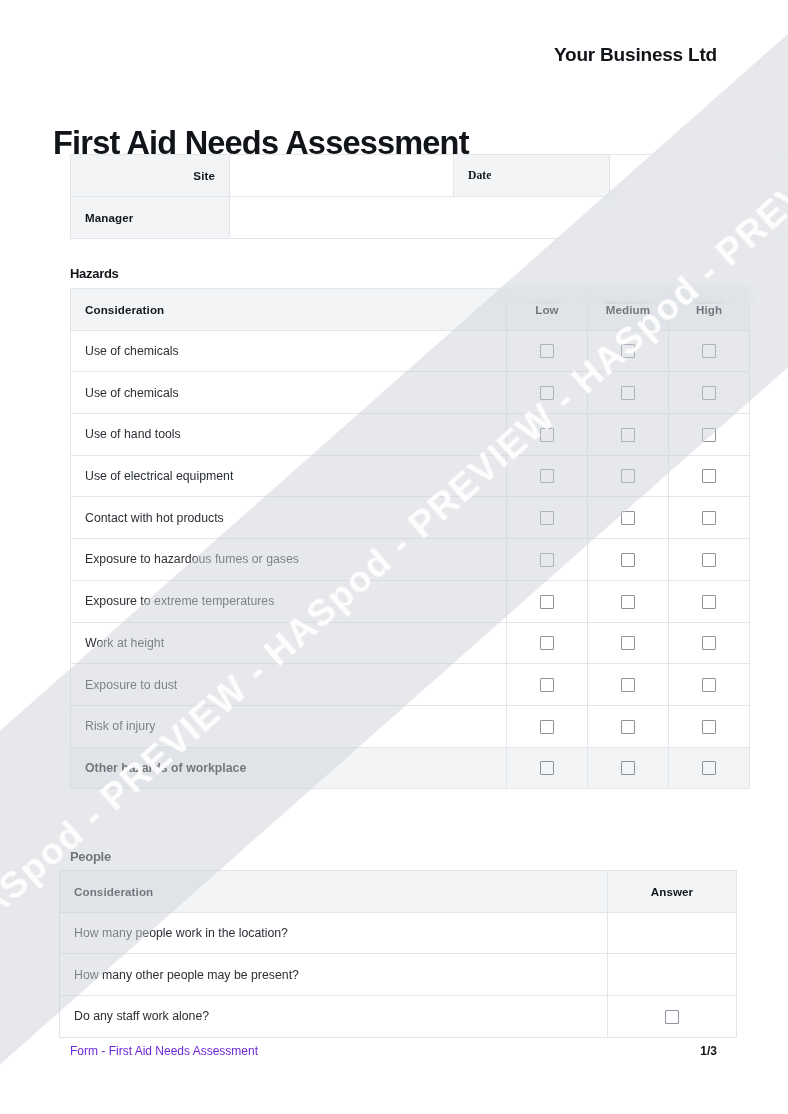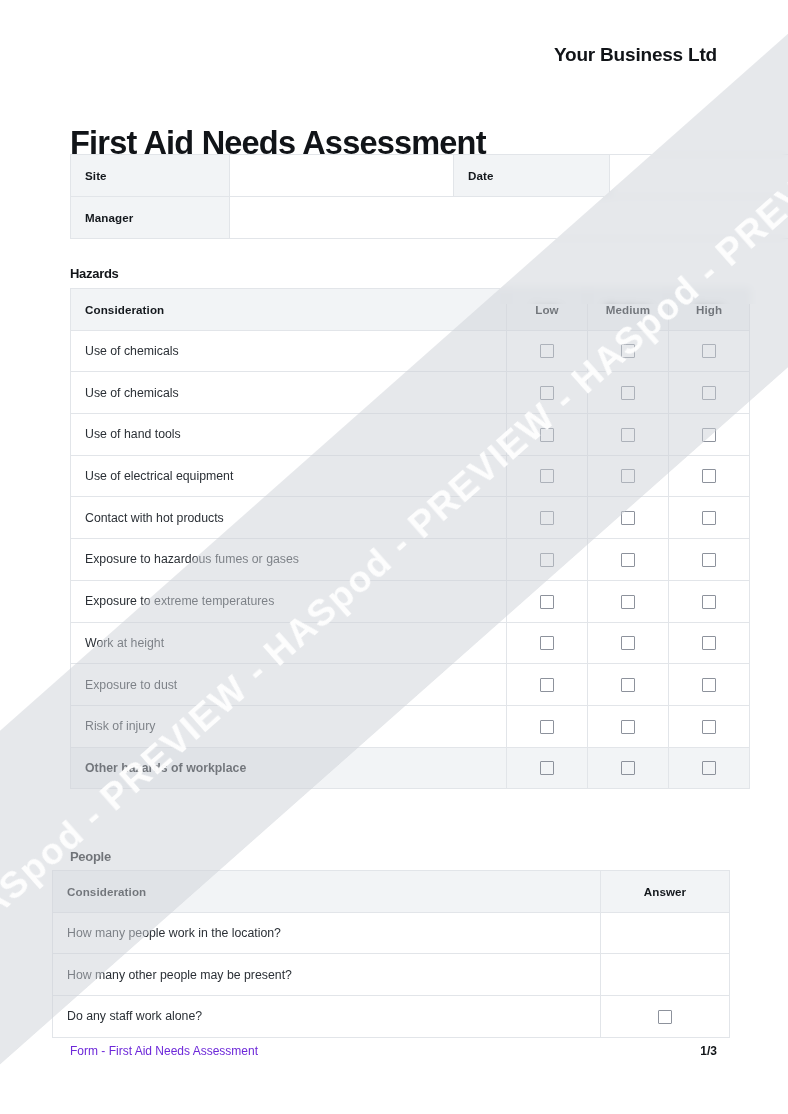--- a/index.html
+++ b/index.html
@@ -35,21 +35,21 @@
     right: 71px;
     top: 44px;
     font-size: 19px;
     font-weight: bold;
     color: #111418;
     letter-spacing: -0.2px;
   }
 
   .doc-title {
     position: absolute;
-    left: 70px;
+    left: 53px;
     top: 104px;
     font-size: 32.5px;
     font-weight: bold;
     color: #111418;
     letter-spacing: -0.8px;
     line-height: 1.05;
   }
 
   
   table.ftable {
@@ -103,21 +103,21 @@
     width: 647px;
   }
   #hazards-table td, #hazards-table th { height: 40.7px; }
   #hazards-table .c-consideration { width: 407px; }
   #hazards-table .c-level { width: 80px; text-align: center; padding: 0; }
   #hazards-table tr.row-other td { background: #f2f4f6; }
   #hazards-table tr.row-other td.cell-label { font-weight: bold; color: #14181d; }
 
   
   #people-table {
-    left: 52px;
+    left: 59px;
     top: 870px;
     width: 647px;
     padding-left: 48px;
   }
   #people-table td, #people-table th { height: 40.7px; }
   #people-table .c-consideration { width: 519px; }
   #people-table .c-answer { width: 128px; text-align: center; padding: 0; }
 
   
   .checkbox {
@@ -187,23 +187,23 @@
 <div class="page">
   <div class="page-inner">
 
     <div class="brand">Your Business Ltd</div>
 
     <h1 class="doc-title">First Aid Needs Assessment</h1>
 
     <table class="ftable" id="info-table">
       <tbody>
         <tr>
-          <td class="hd" style="width:130px;">Site</td>
+          <td class="hd" style="width:130px;text-align:right;">Site</td>
           <td class="blank" style="width:195px;"></td>
-          <td class="hd" style="width:127px;">Date</td>
+          <td class="hd" style="width:127px;font-family:Liberation Serif, serif;">Date</td>
           <td class="blank" style="width:195px;"></td>
         </tr>
         <tr>
           <td class="hd">Manager</td>
           <td class="blank" colspan="3"></td>
         </tr>
       </tbody>
     </table>
 
     <h2 class="section-heading" id="heading-hazards">Hazards</h2>

